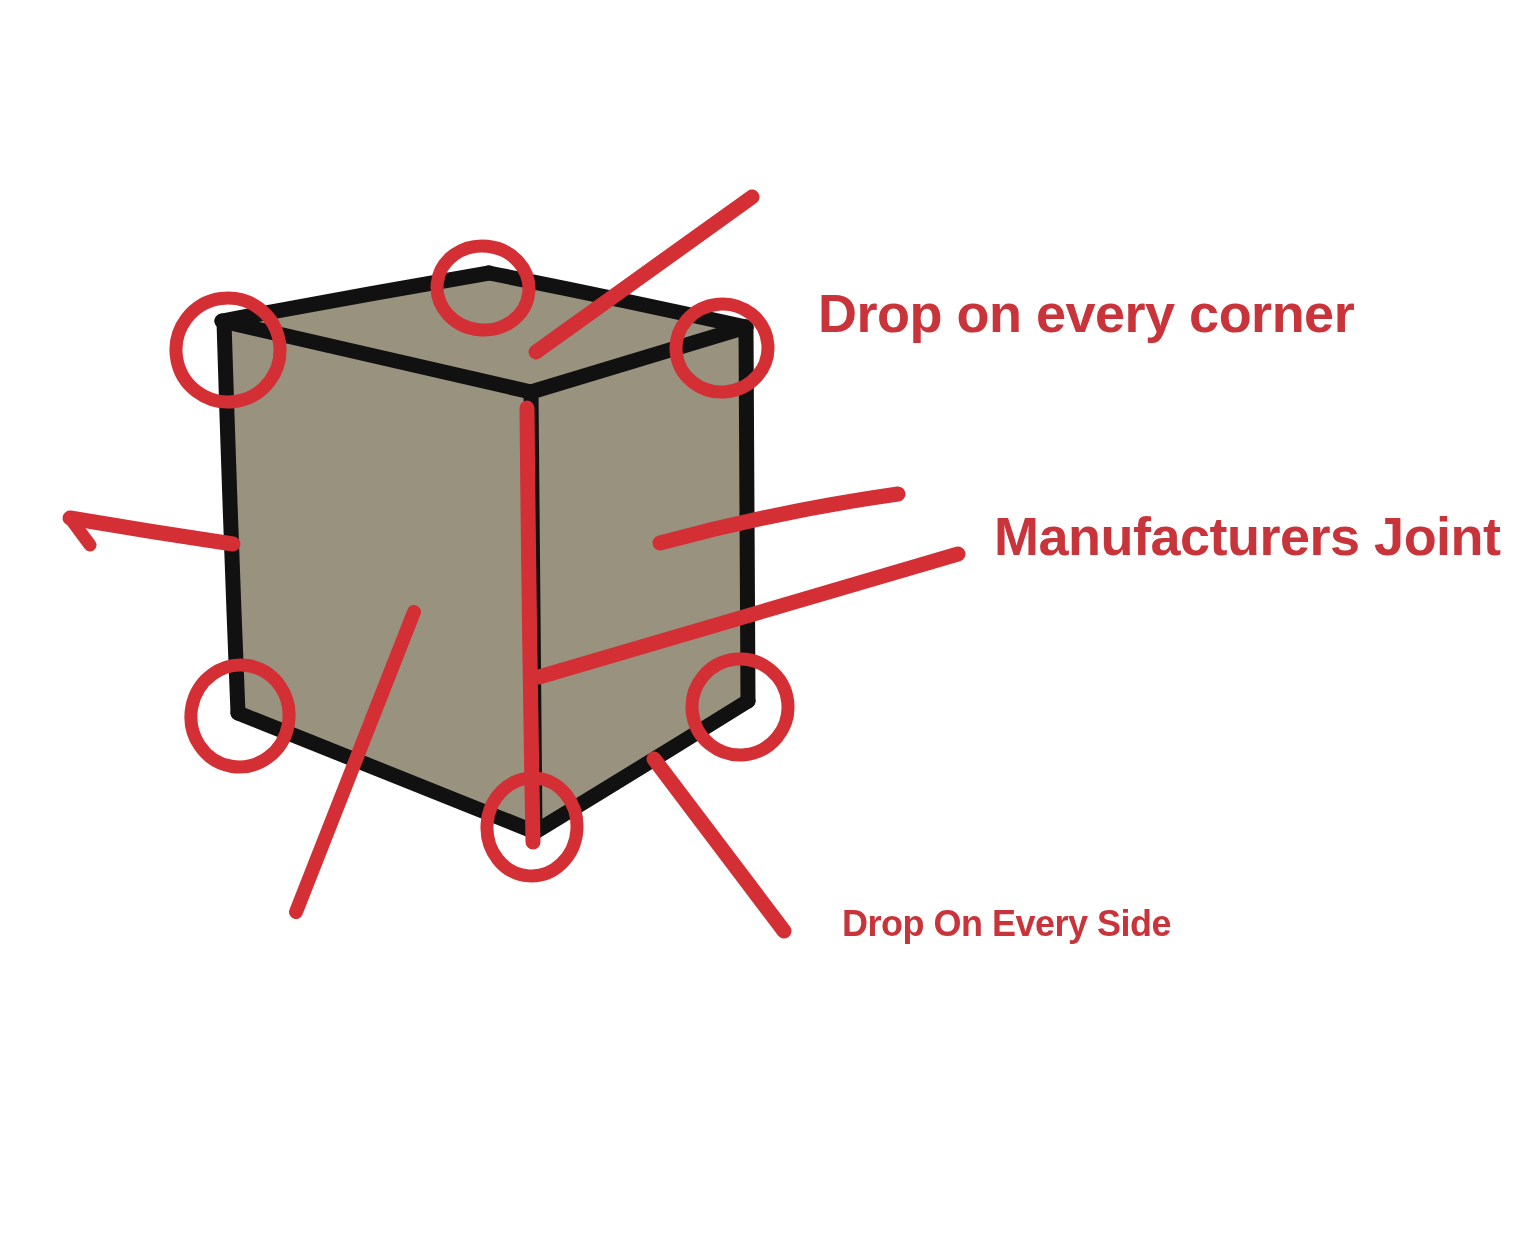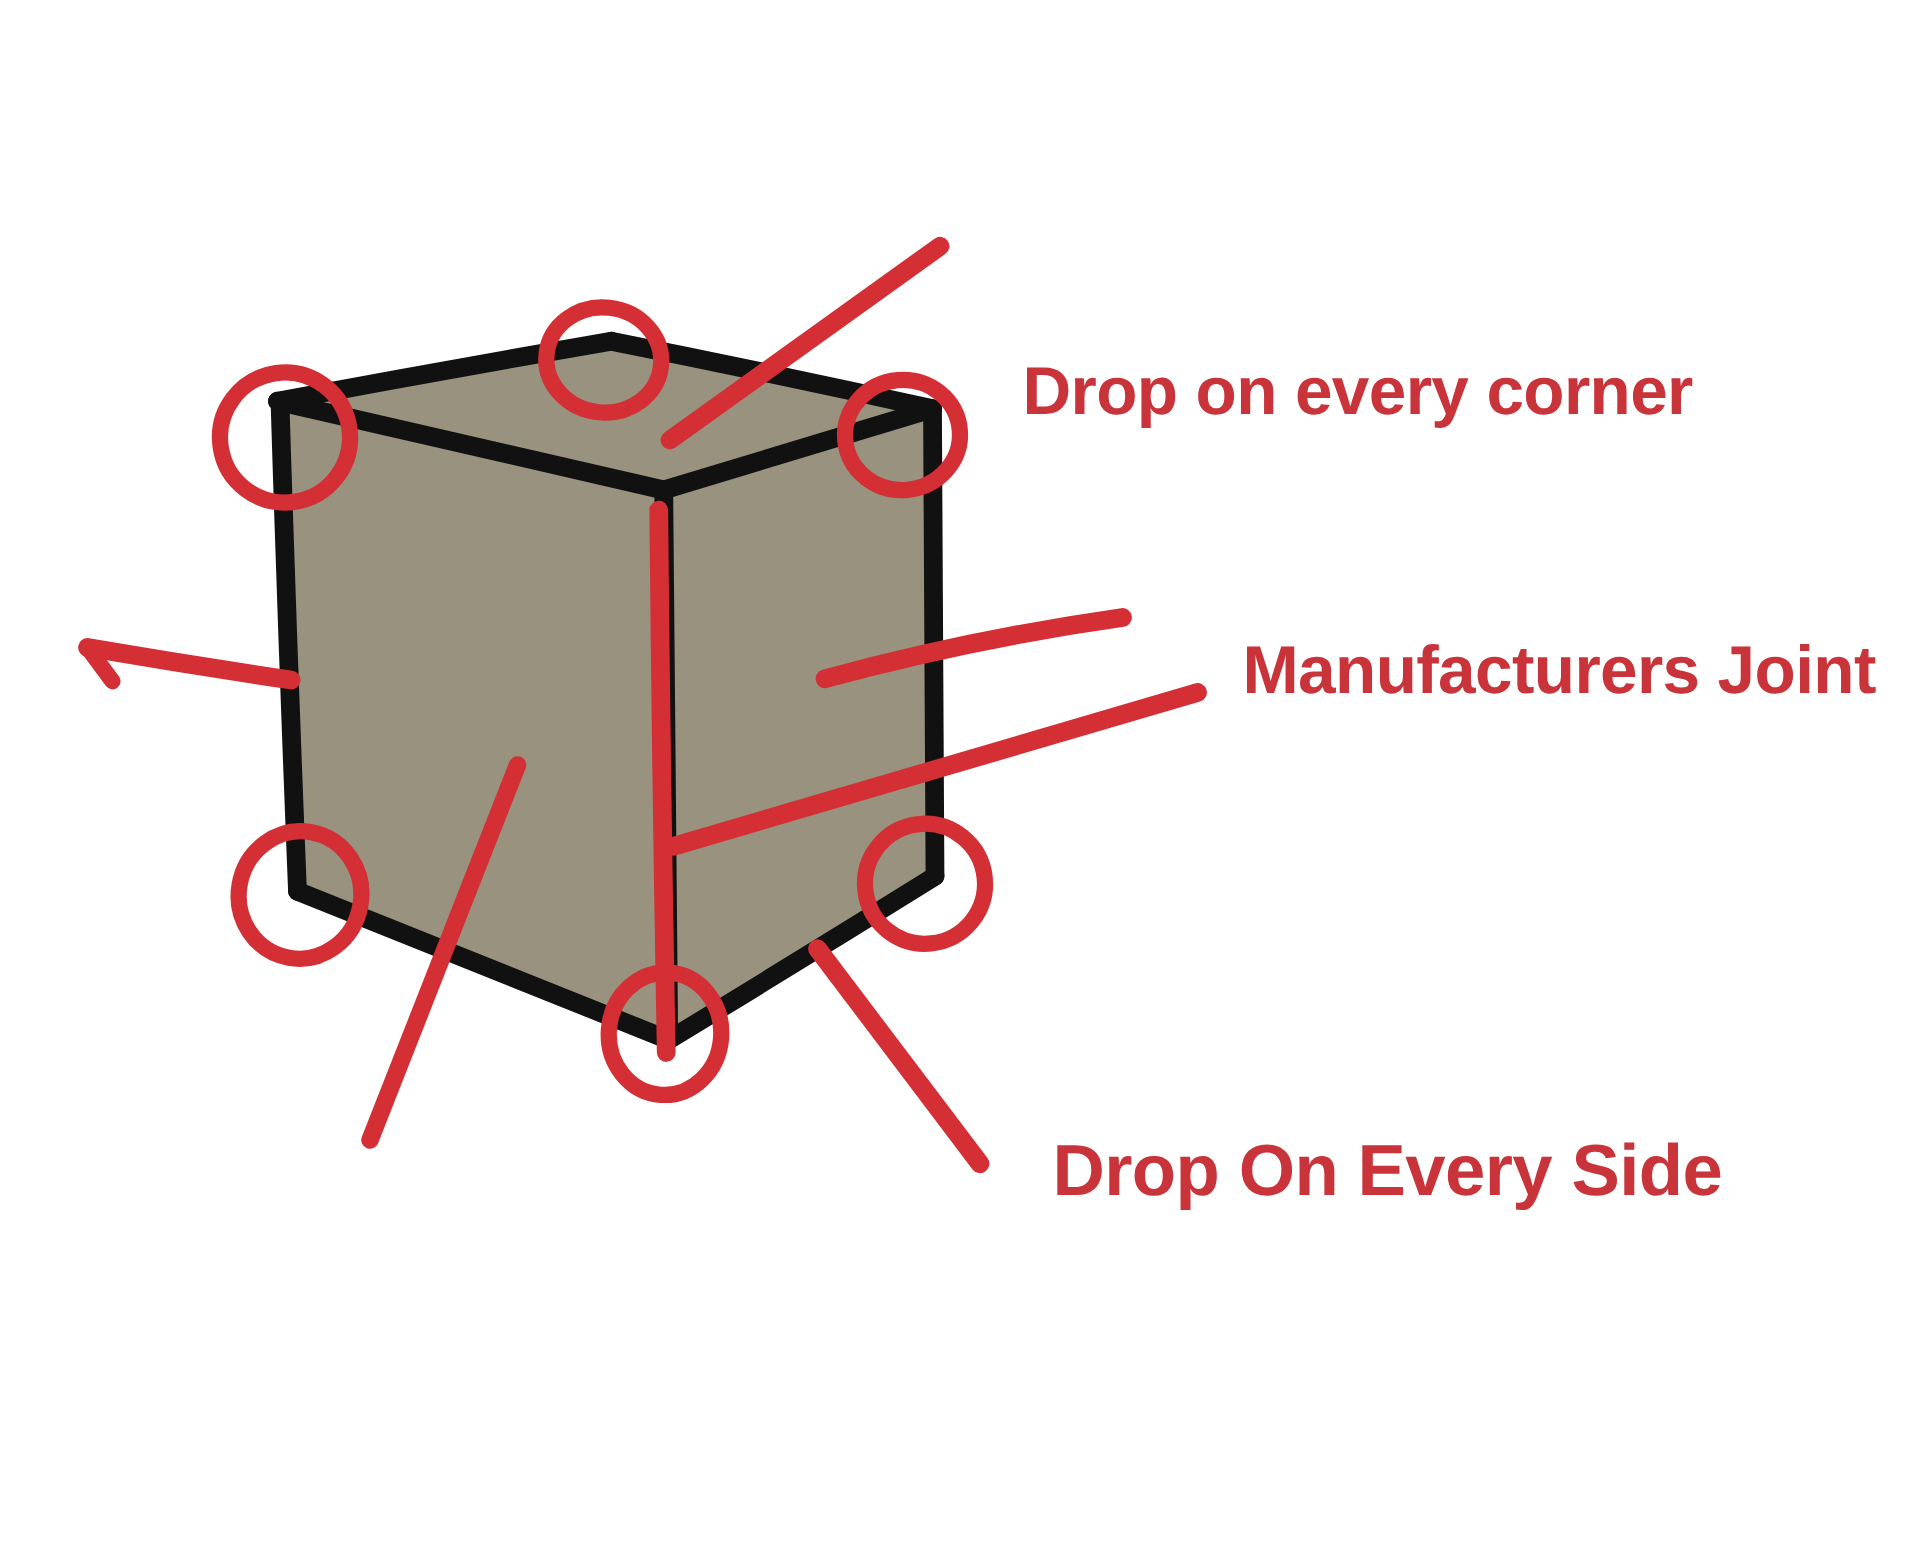--- a/index.html
+++ b/index.html
@@ -41,21 +41,21 @@
   }
   #label-joint {
     left: 972px;
     top: 505px;
     font-size: 54px;
     margin-left: 22px;
   }
   #label-side {
     left: 842px;
     top: 903px;
-    font-size: 58px;
+    font-size: 36px;
   }
 </style>
 </head>
 <body>
 
 <div id="canvas-root">
 
   <svg id="diagram-svg" viewBox="0 0 1536 1234" xmlns="http://www.w3.org/2000/svg">
 
     <g>

